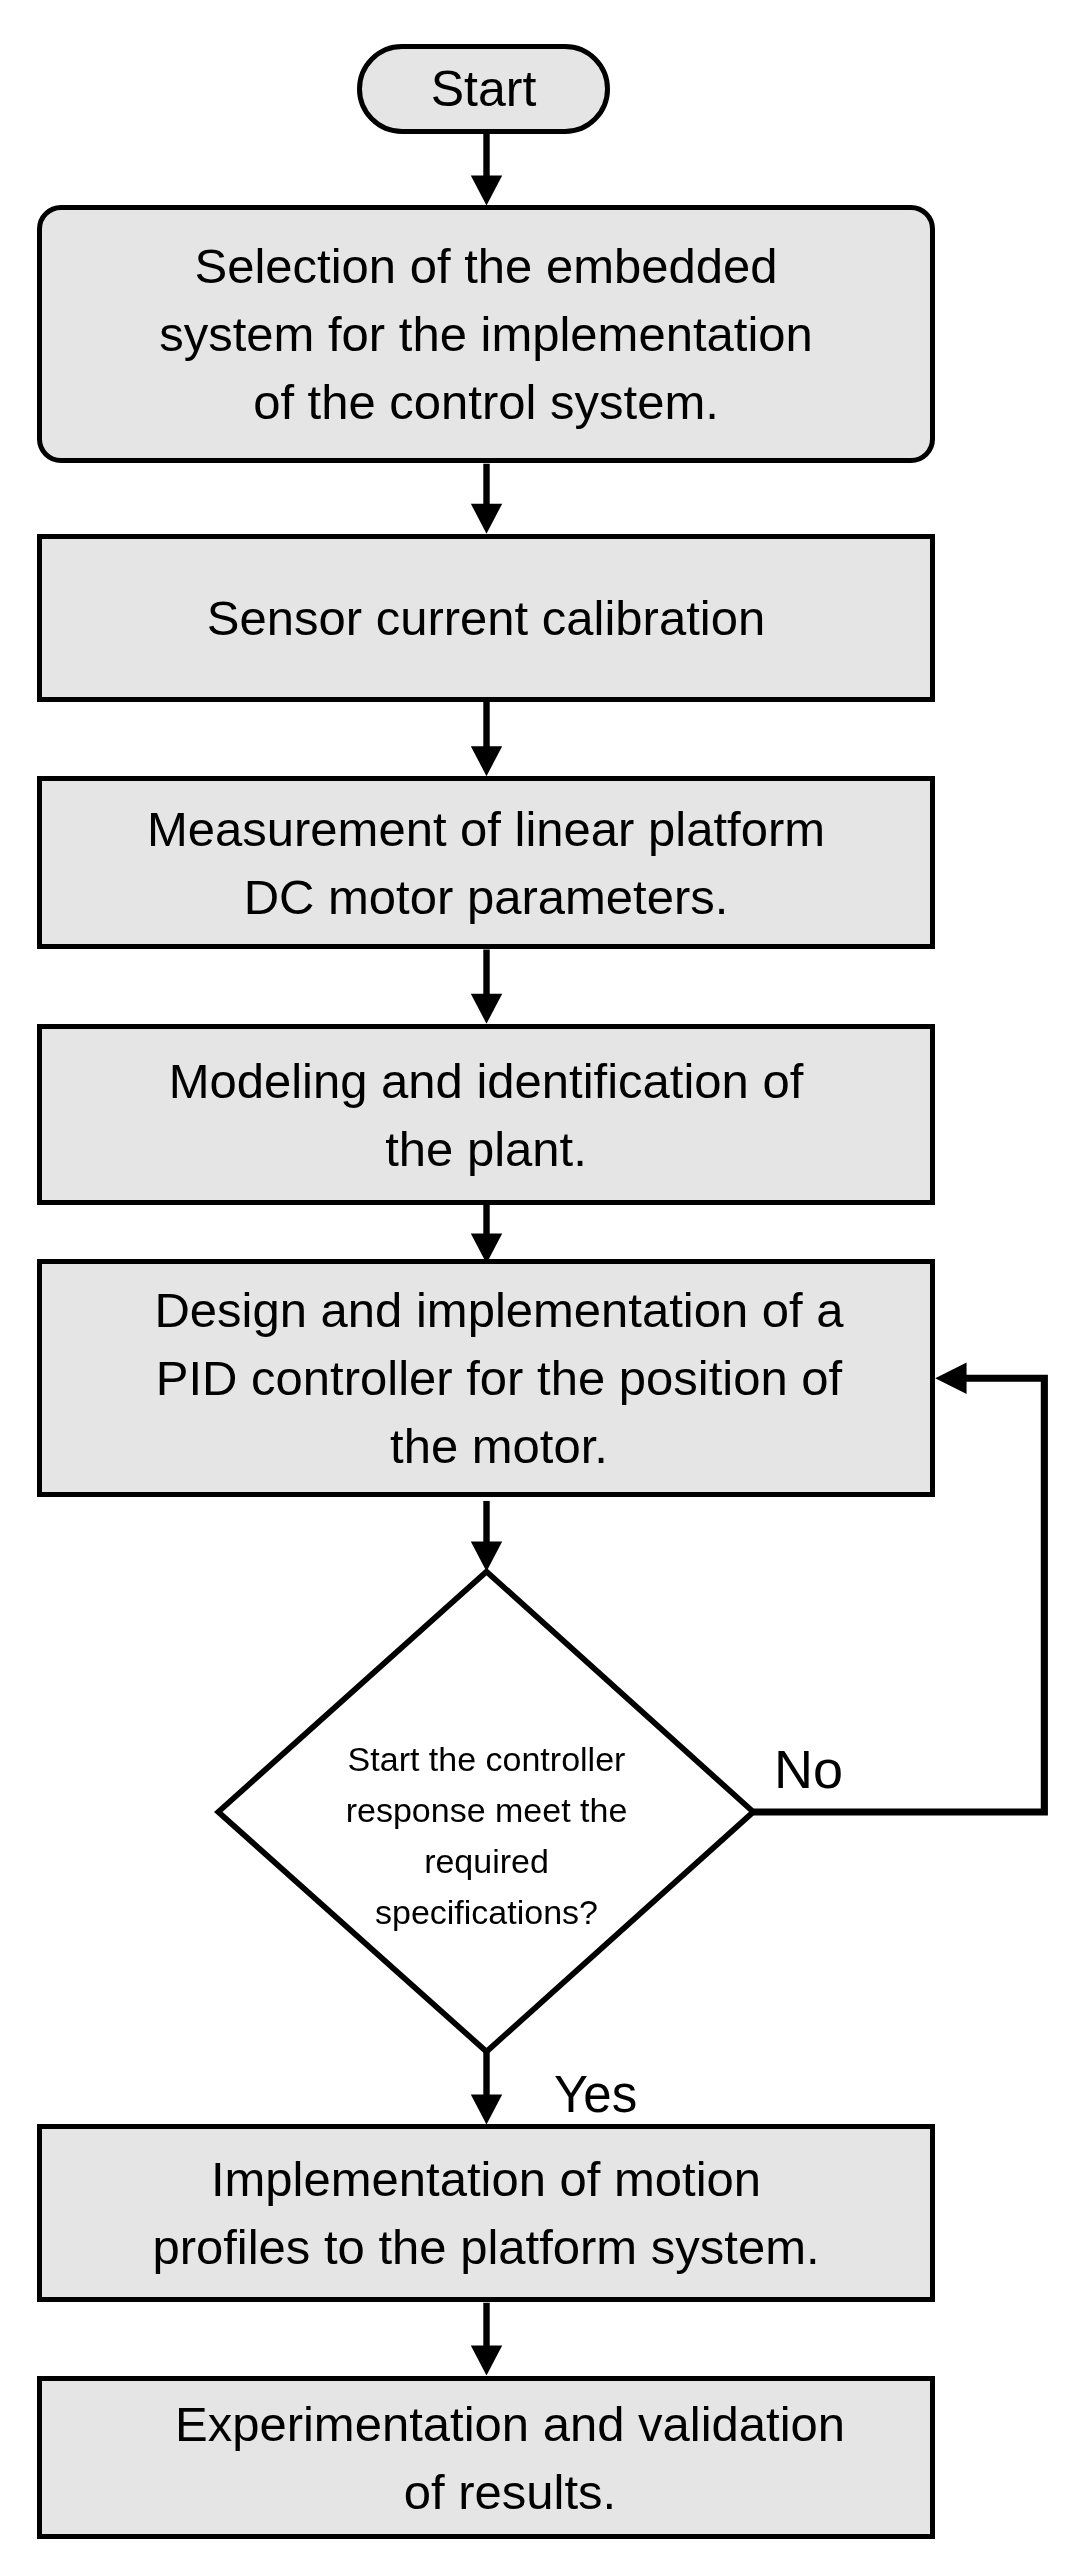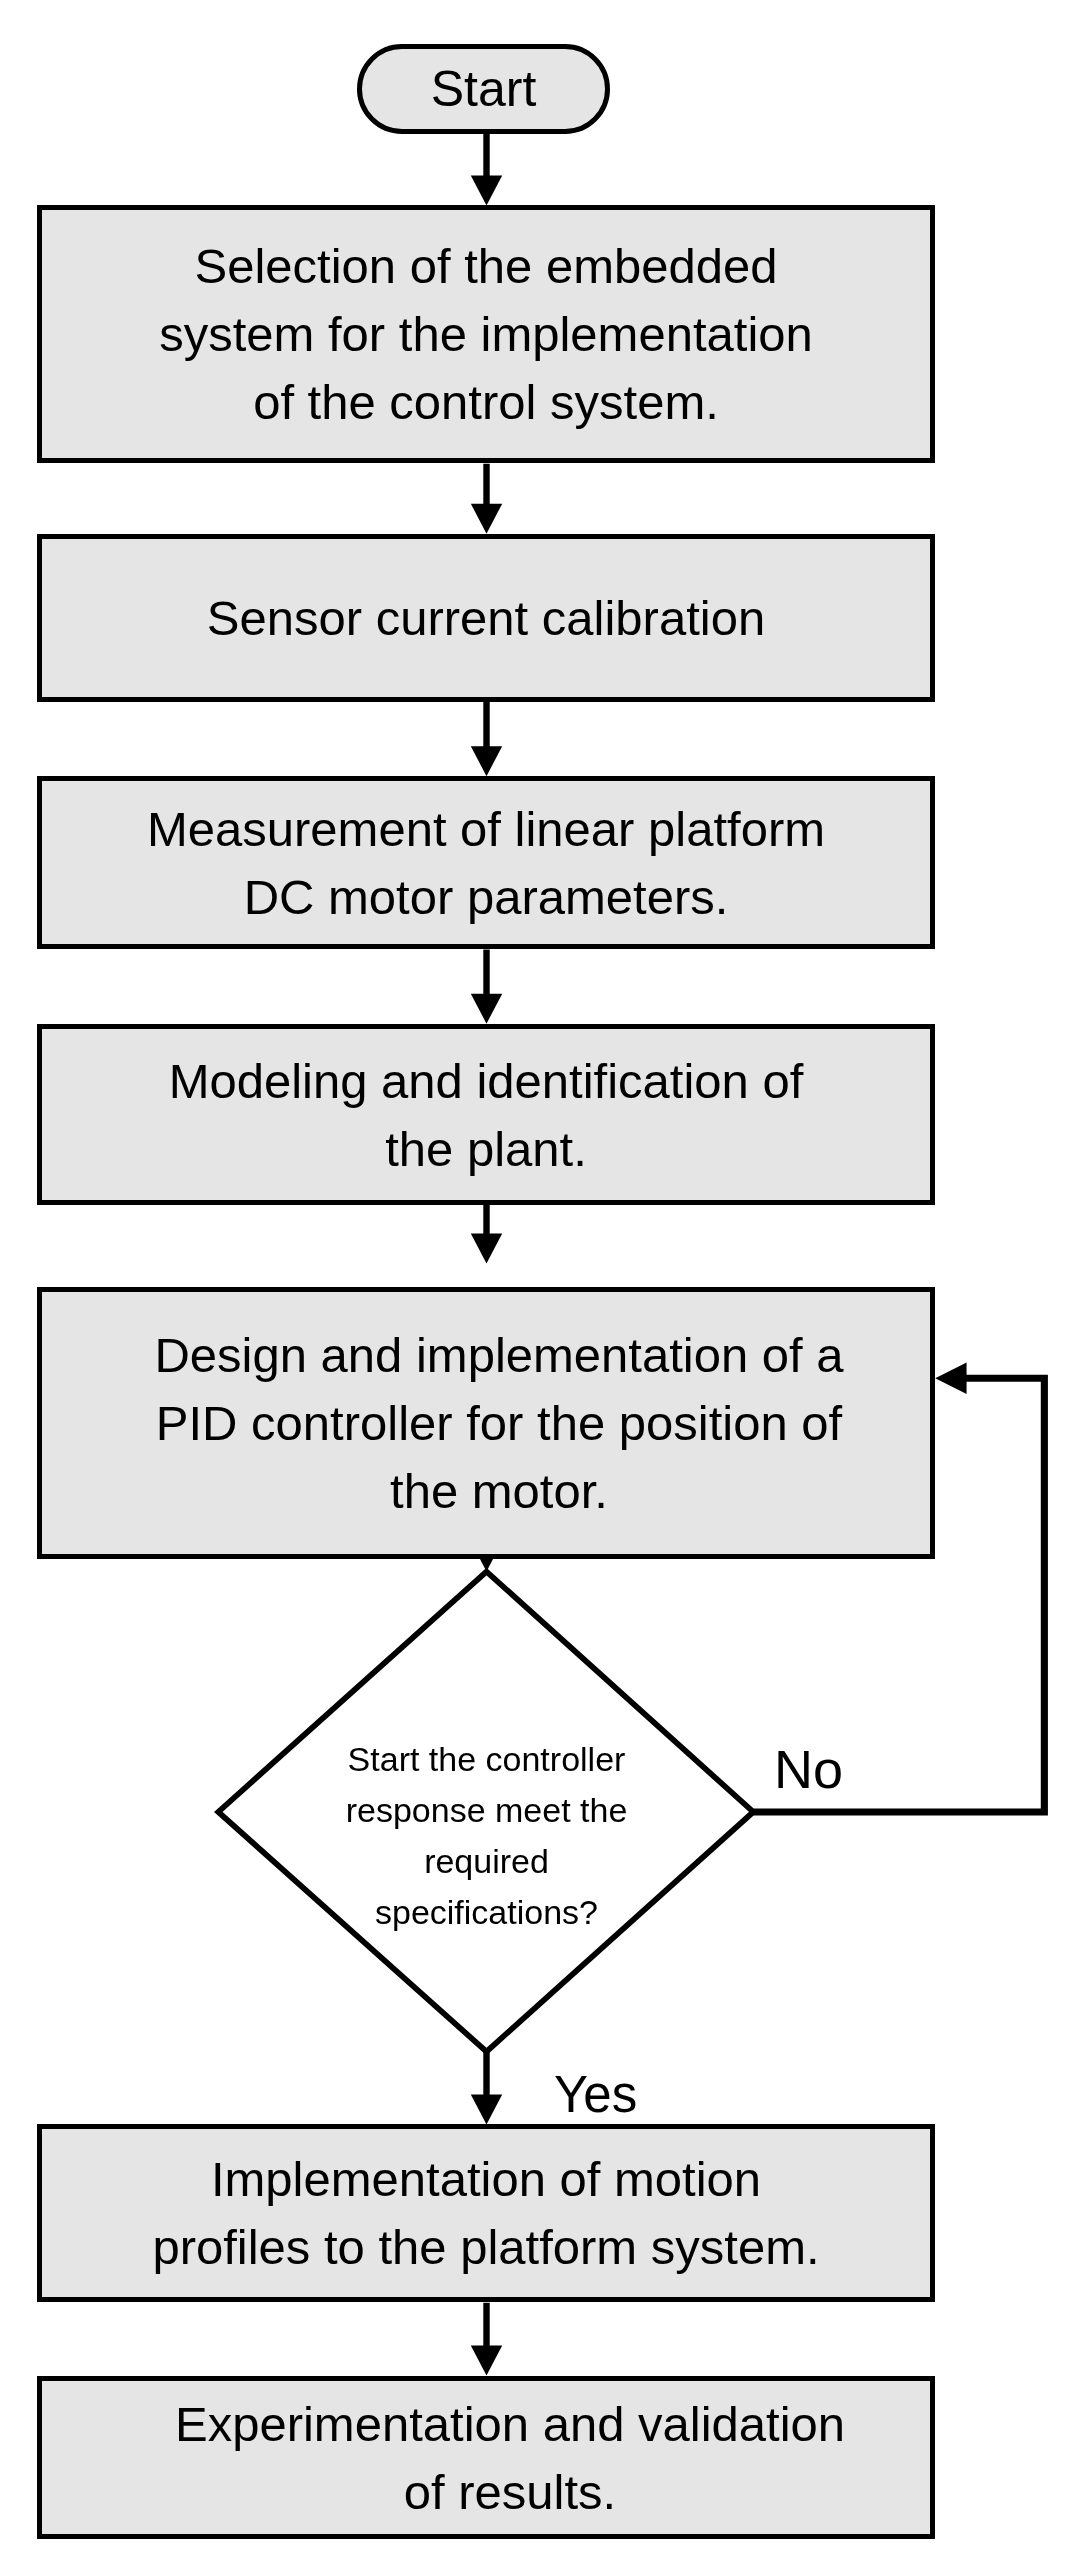--- a/index.html
+++ b/index.html
@@ -46,25 +46,25 @@
     font-size: 50px;
     line-height: 57px;
   }
   .box {
     left: 37px;
     width: 898px;
     border: 5.7px solid #000000;
     font-size: 49px;
     line-height: 68px;
   }
-  .box-1 { top: 205px;  height: 258px; }
+  .box-1 { top: 205px;  height: 258px; border-radius: 24px; }
   .box-2 { top: 534px;  height: 168px; }
   .box-3 { top: 776px; height: 173px; }
   .box-4 { top: 1024px; height: 181px; }
-  .box-5 { top: 1287px; height: 272px; padding-left: 26px; }
+  .box-5 { top: 1259px; height: 238px; padding-left: 26px; }
   .box-6 { top: 2124px; height: 178px; }
   .box-7 { top: 2376px; height: 163px; padding-left: 48px; }
   .diamond-label {
     position: absolute;
     left: 237px;
     top: 1734px;
     width: 499px;
     text-align: center;
     font-size: 34px;
     line-height: 51px;

